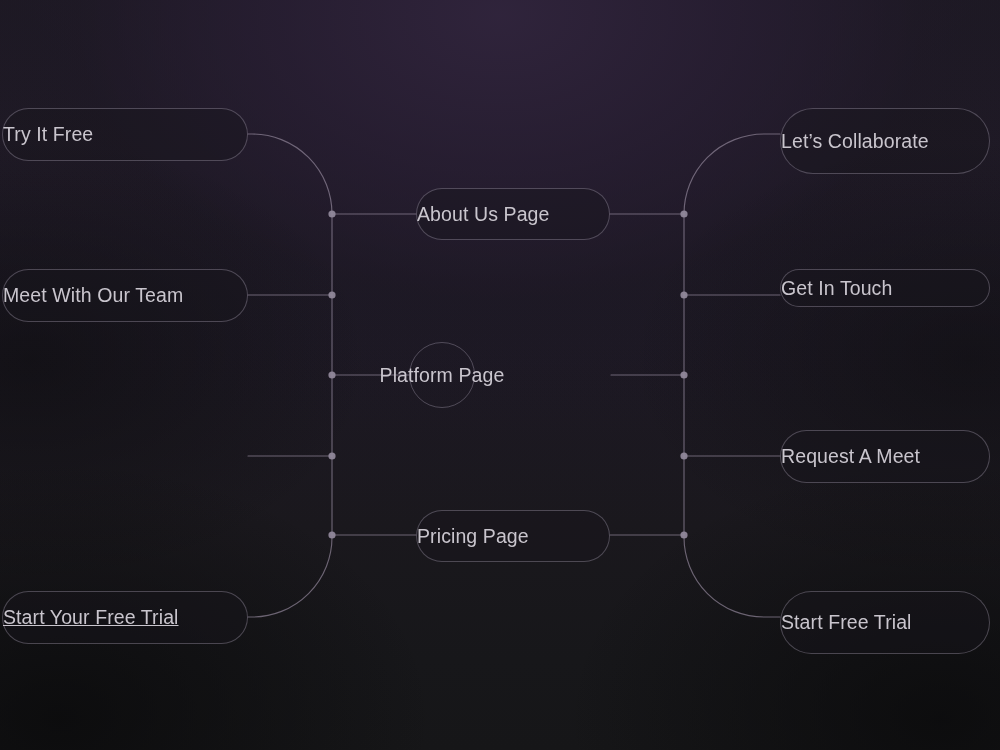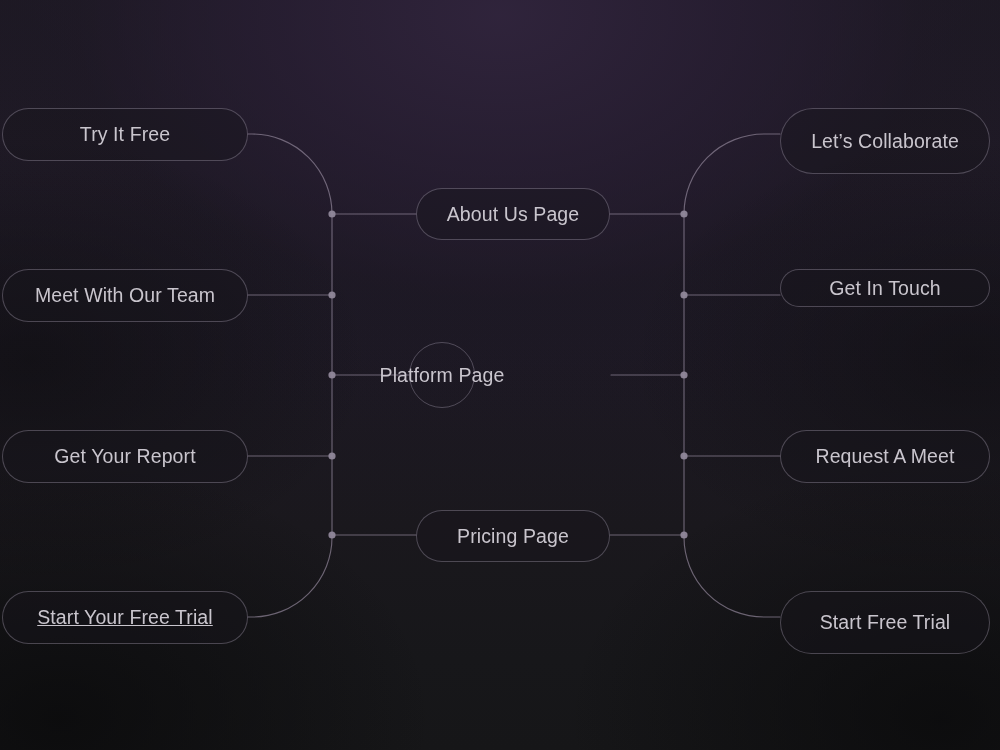--- a/index.html
+++ b/index.html
@@ -57,21 +57,20 @@
     width: 1000px;
     height: 750px;
     z-index: 2;
   }
 
   .node {
     position: absolute;
     box-sizing: border-box;
     display: flex;
     align-items: center;
-    justify-content: center;
     border: 1px solid rgba(183,172,193,0.34);
     border-radius: 999px;
     background: rgba(24,21,28,0.42);
     color: #c9c5cd;
     font-size: 19.5px;
     letter-spacing: 0.1px;
     white-space: nowrap;
     z-index: 3;
   }
   .node.collapsed {
@@ -137,23 +136,20 @@
       <circle cx="684" cy="535" r="3.6"></circle>
     </g>
   </svg>
 
   <div class="node" style="left:2px;  top:108px; width:246px; height:53px;">
     <span class="label">Try It Free</span>
   </div>
   <div class="node" style="left:2px;  top:269px; width:246px; height:53px;">
     <span class="label">Meet With Our Team</span>
   </div>
-  <div class="node" style="left:2px;  top:430px; width:246px; height:53px;">
-    <span class="label">Get Your Report</span>
-  </div>
   <div class="node" style="left:2px;  top:591px; width:246px; height:53px;text-decoration:underline;">
     <span class="label">Start Your Free Trial</span>
   </div>
 
   <div class="node" style="left:416px; top:188px; width:194px; height:52px;">
     <span class="label">About Us Page</span>
   </div>
   <div class="node" style="left:416px; top:510px; width:194px; height:52px;">
     <span class="label">Pricing Page</span>
   </div>

